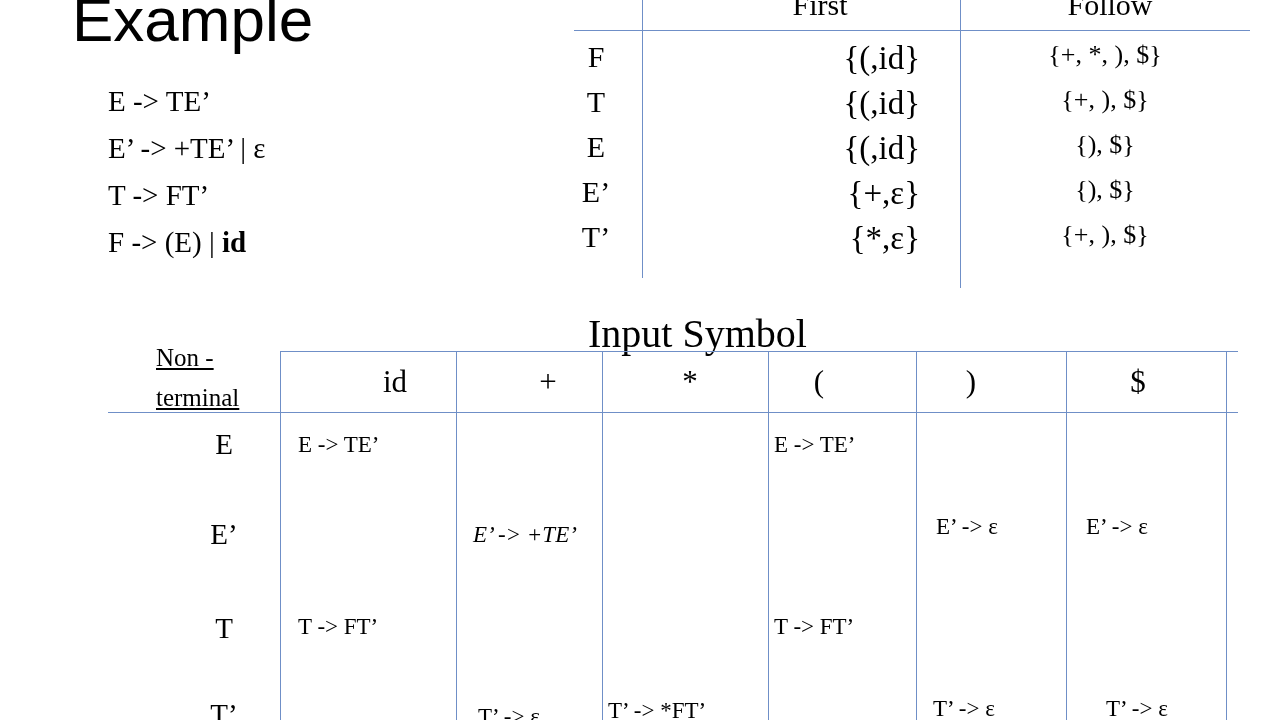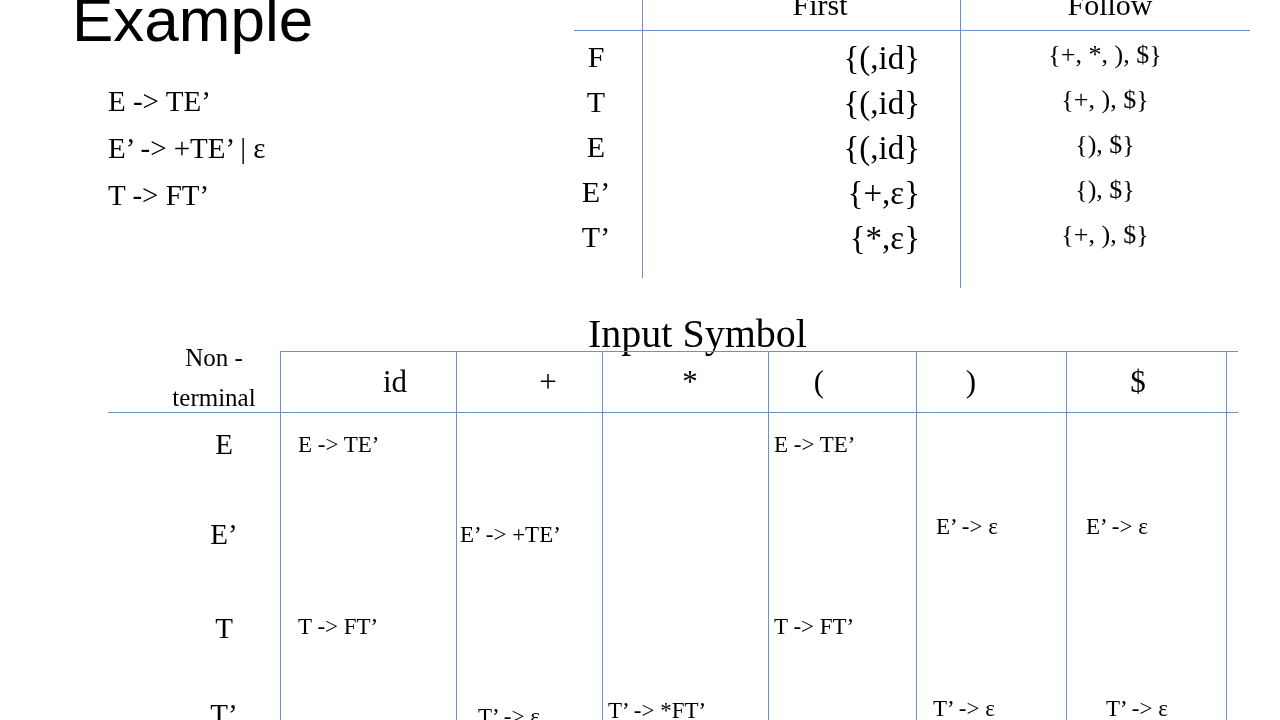--- a/index.html
+++ b/index.html
@@ -132,26 +132,27 @@
     height: 420px;
   }
   .pt-input-label {
     position: absolute;
     left: 480px;
     top: 4px;
     font-size: 40px;
   }
   .pt-nonterm {
     position: absolute;
-    left: 36px;
+    left: 48px;
     top: 32px;
     width: 140px;
-    text-align: center;
+    text-align: left;
     font-size: 25px;
     line-height: 40px;
+    text-decoration: underline;
   }
   .pt-line-top {
     position: absolute;
     left: 172px;
     top: 45px;
     width: 958px;
     height: 1px;
     background: #6f8fc7;
   }
   .pt-line-head {
@@ -192,20 +193,21 @@
 <body>
 
 <div class="slide">
 
   <div class="title">Example</div>
 
   <div class="grammar">
     <div>E -&gt; TE’</div>
     <div>E’ -&gt; +TE’ | ε</div>
     <div>T -&gt; FT’</div>
+    <div><span>F -&gt; (E) | </span><span class="bold">id</span></div>
   </div>
 
   <div class="ff">
     <div class="ff-head">
       <div class="h-first">First</div>
       <div class="h-follow">Follow</div>
     </div>
     <div class="ff-hline"></div>
     <div class="ff-vline1"></div>
     <div class="ff-vline2"></div>
@@ -263,21 +265,21 @@
     <div class="pt-vline" style="left:660px;"></div>
     <div class="pt-vline" style="left:808px;"></div>
     <div class="pt-vline" style="left:958px;"></div>
     <div class="pt-vline" style="left:1118px;"></div>
 
     <div class="pt-rowlabel" style="top:122px;">E</div>
     <div class="pt-cell" style="left:190px;top:126px;">E -&gt; TE’</div>
     <div class="pt-cell" style="left:666px;top:126px;">E -&gt; TE’</div>
 
     <div class="pt-rowlabel" style="top:212px;">E’</div>
-    <div class="pt-cell" style="left:352px;top:216px;">E’ -&gt; +TE’</div>
+    <div class="pt-cell" style="left:365px;top:216px;font-style:italic;">E’ -&gt; +TE’</div>
     <div class="pt-cell" style="left:828px;top:208px;">E’ -&gt; ε</div>
     <div class="pt-cell" style="left:978px;top:208px;">E’ -&gt; ε</div>
 
     <div class="pt-rowlabel" style="top:306px;">T</div>
     <div class="pt-cell" style="left:190px;top:308px;">T -&gt; FT’</div>
     <div class="pt-cell" style="left:666px;top:308px;">T -&gt; FT’</div>
 
     <div class="pt-rowlabel" style="top:392px;">T’</div>
     <div class="pt-cell" style="left:370px;top:398px;">T’ -&gt; ε</div>
     <div class="pt-cell" style="left:500px;top:392px;">T’ -&gt; *FT’</div>

